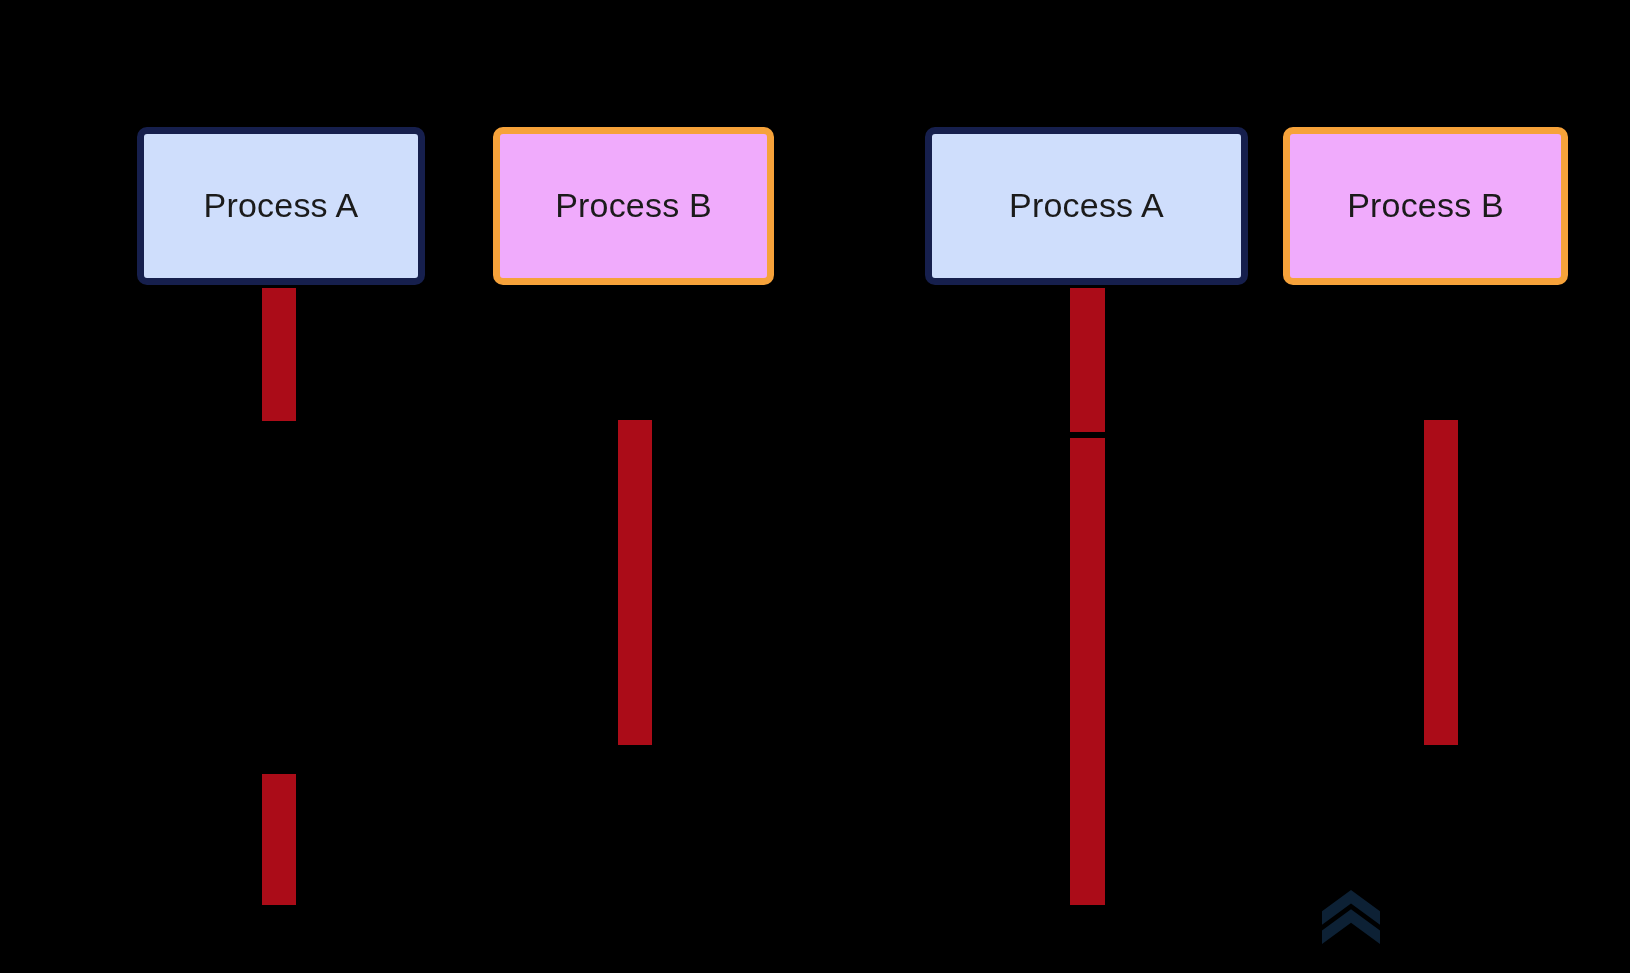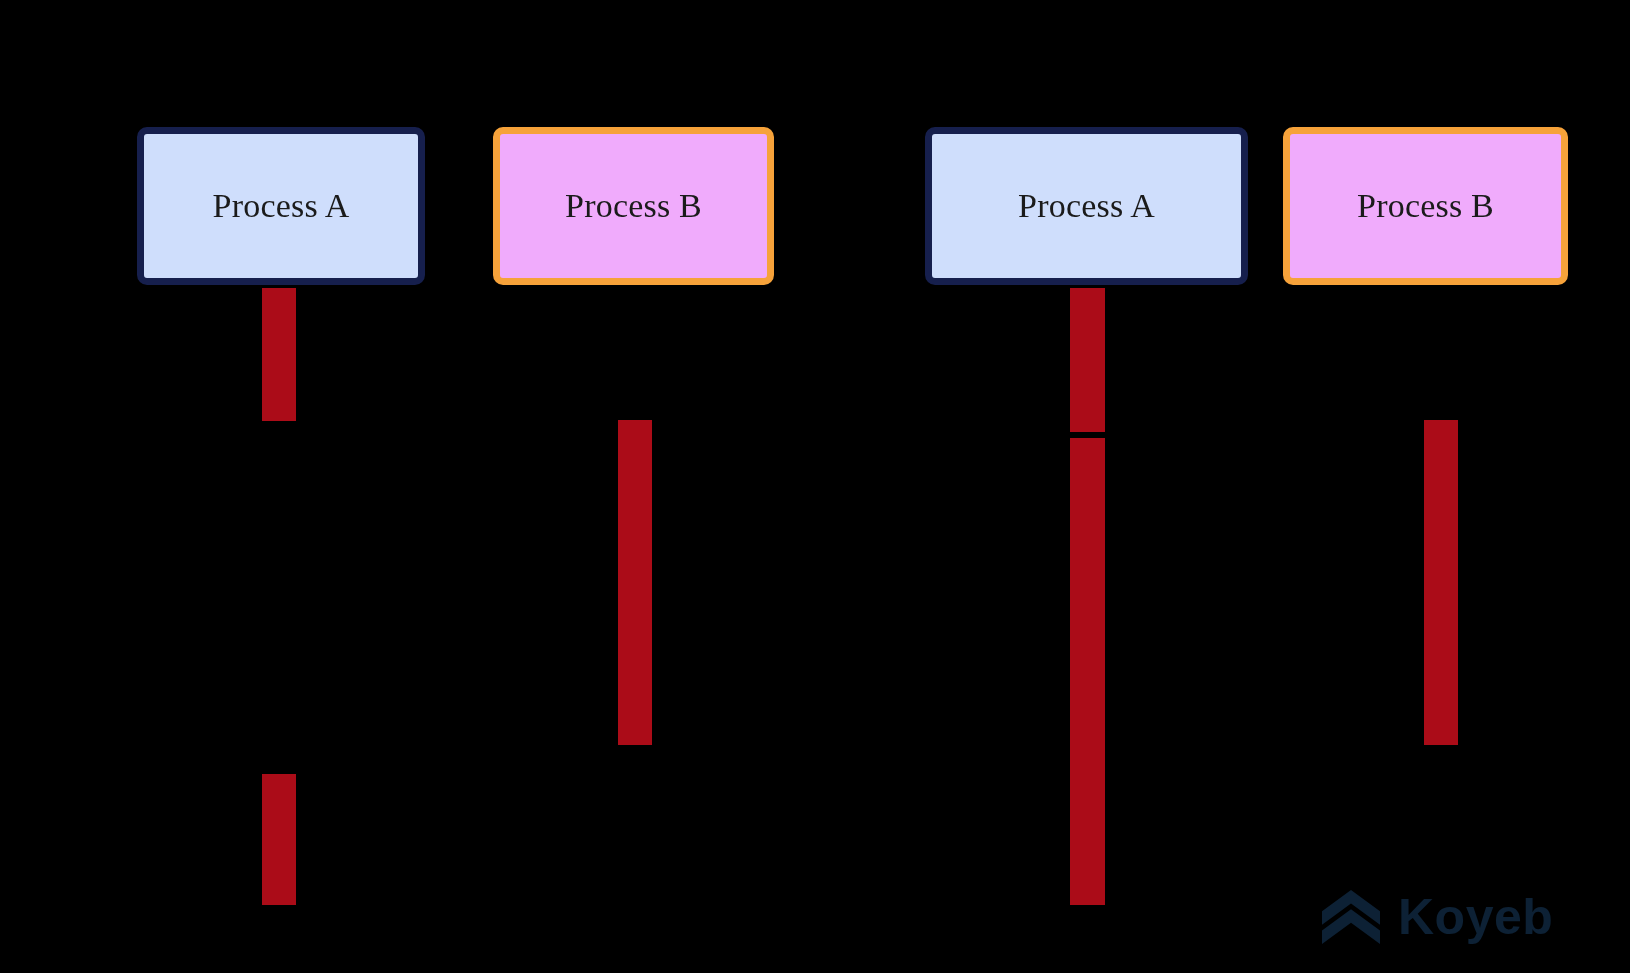--- a/index.html
+++ b/index.html
@@ -30,21 +30,21 @@
     align-items: center;
     justify-content: center;
     text-align: center;
     box-shadow: 0 4px 10px rgba(0,0,0,0.85);
   }
   .participant-label {
     font-size: 34px;
     line-height: 1.1;
     letter-spacing: 0.2px;
     color: #1b1b1b;
-    font-family: Liberation Serif, serif;
+    font-family: Liberation Sans, sans-serif;
     white-space: nowrap;
   }
   .theme-blue {
     background: #cfdefc;
     border-color: #161f4d;
   }
   .theme-orange {
     background: #f0abfc;
     border-color: #f6a23a;
   }
@@ -128,16 +128,15 @@
     <div class="activation-bar" style="left:1424px; top:420px; width:34px; height:325px;"></div>
   </div>
 
   <div class="watermark" style="left:1320px; top:888px;">
     <span class="watermark-mark">
       <svg viewBox="0 0 64 60" width="62" height="58" aria-hidden="true">
         <path d="M32 2 L62 24 L62 38 L32 16 L2 38 L2 24 Z" fill="#0d2135"></path>
         <path d="M32 22 L62 44 L62 58 L32 36 L2 58 L2 44 Z" fill="#0d2135"></path>
       </svg>
     </span>
-    <span class="watermark-text">Koyeb</span>
   </div>
 
 </div>
 
 </body></html>

